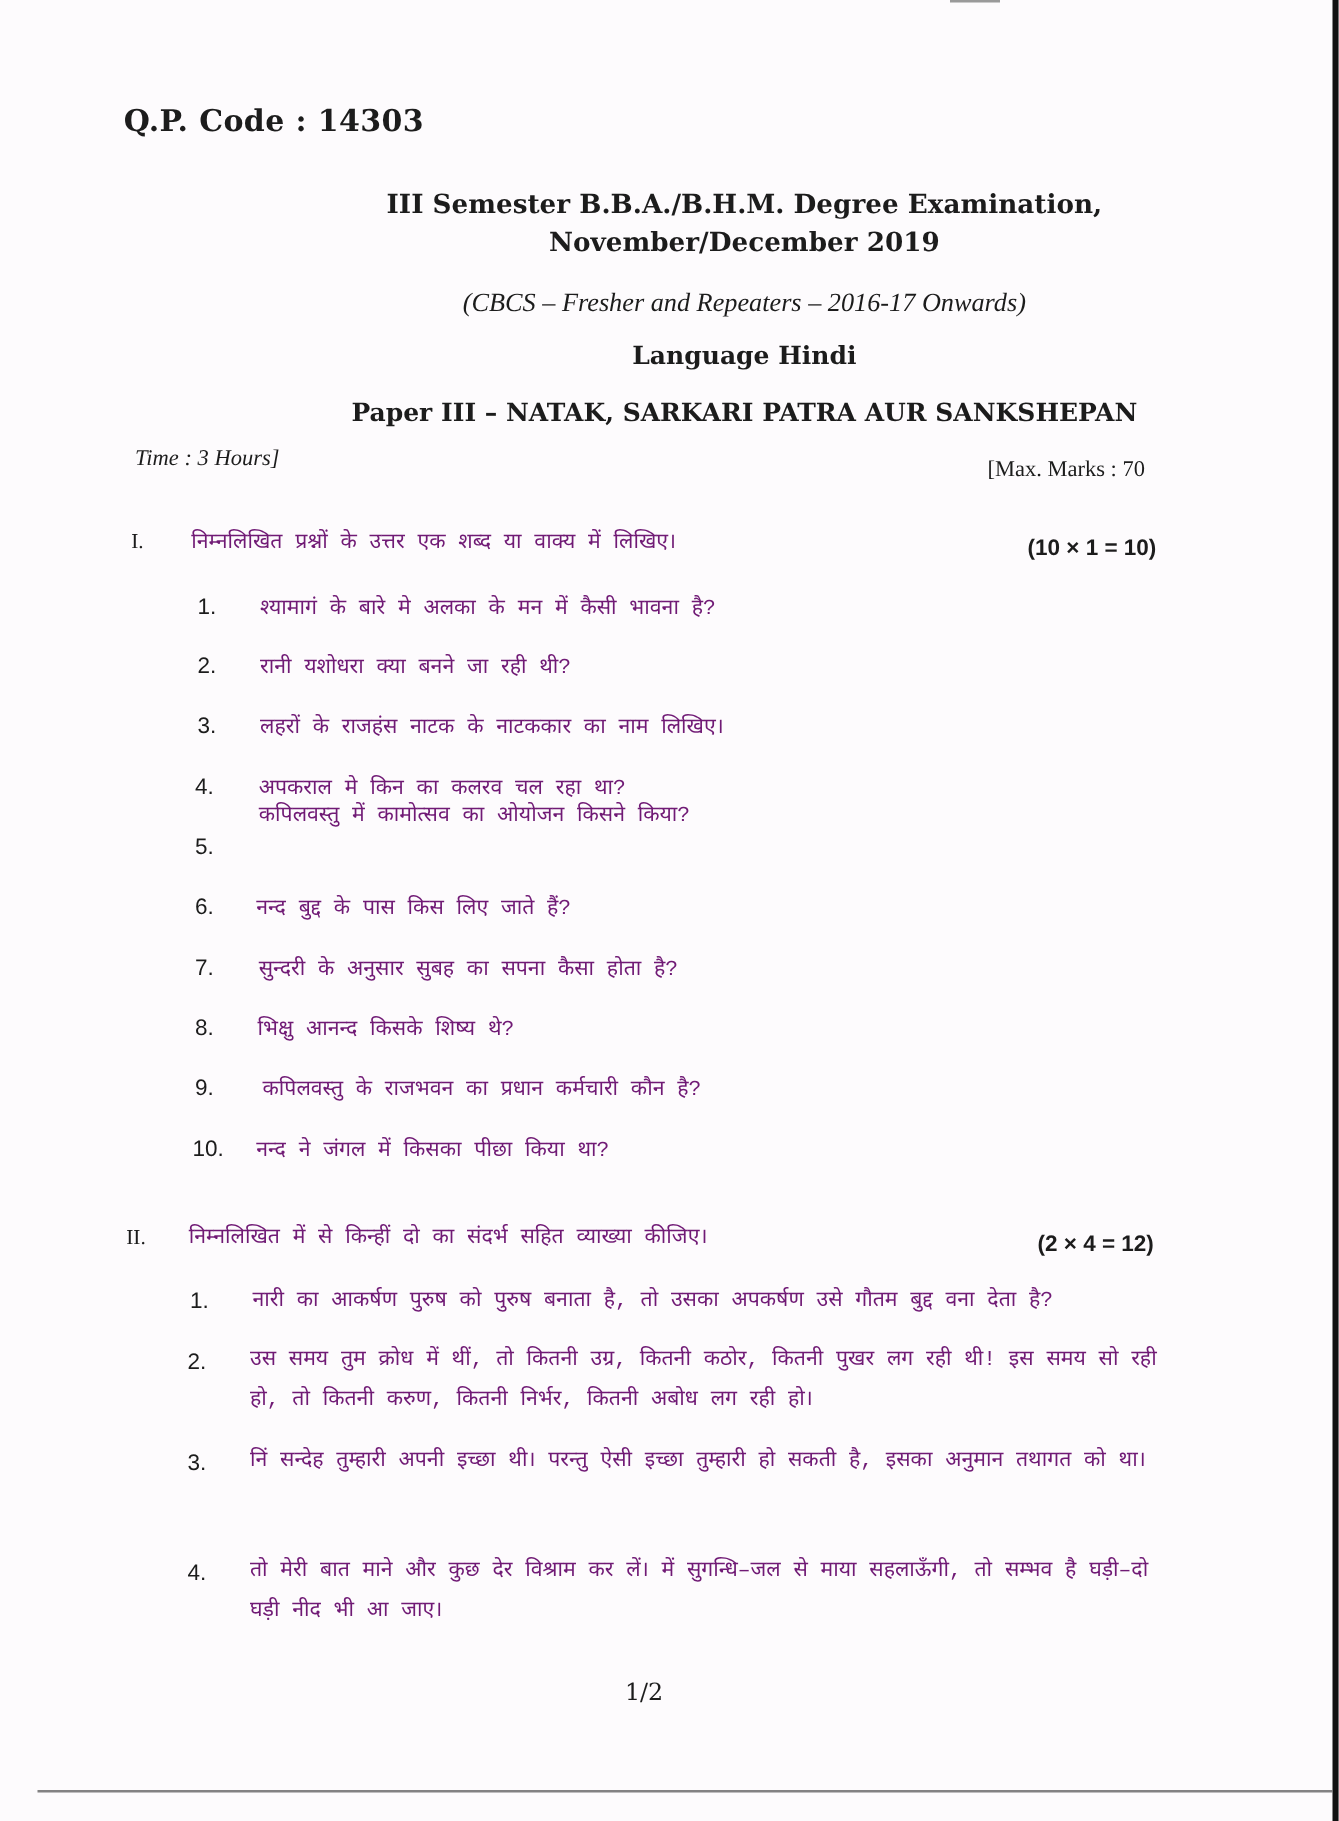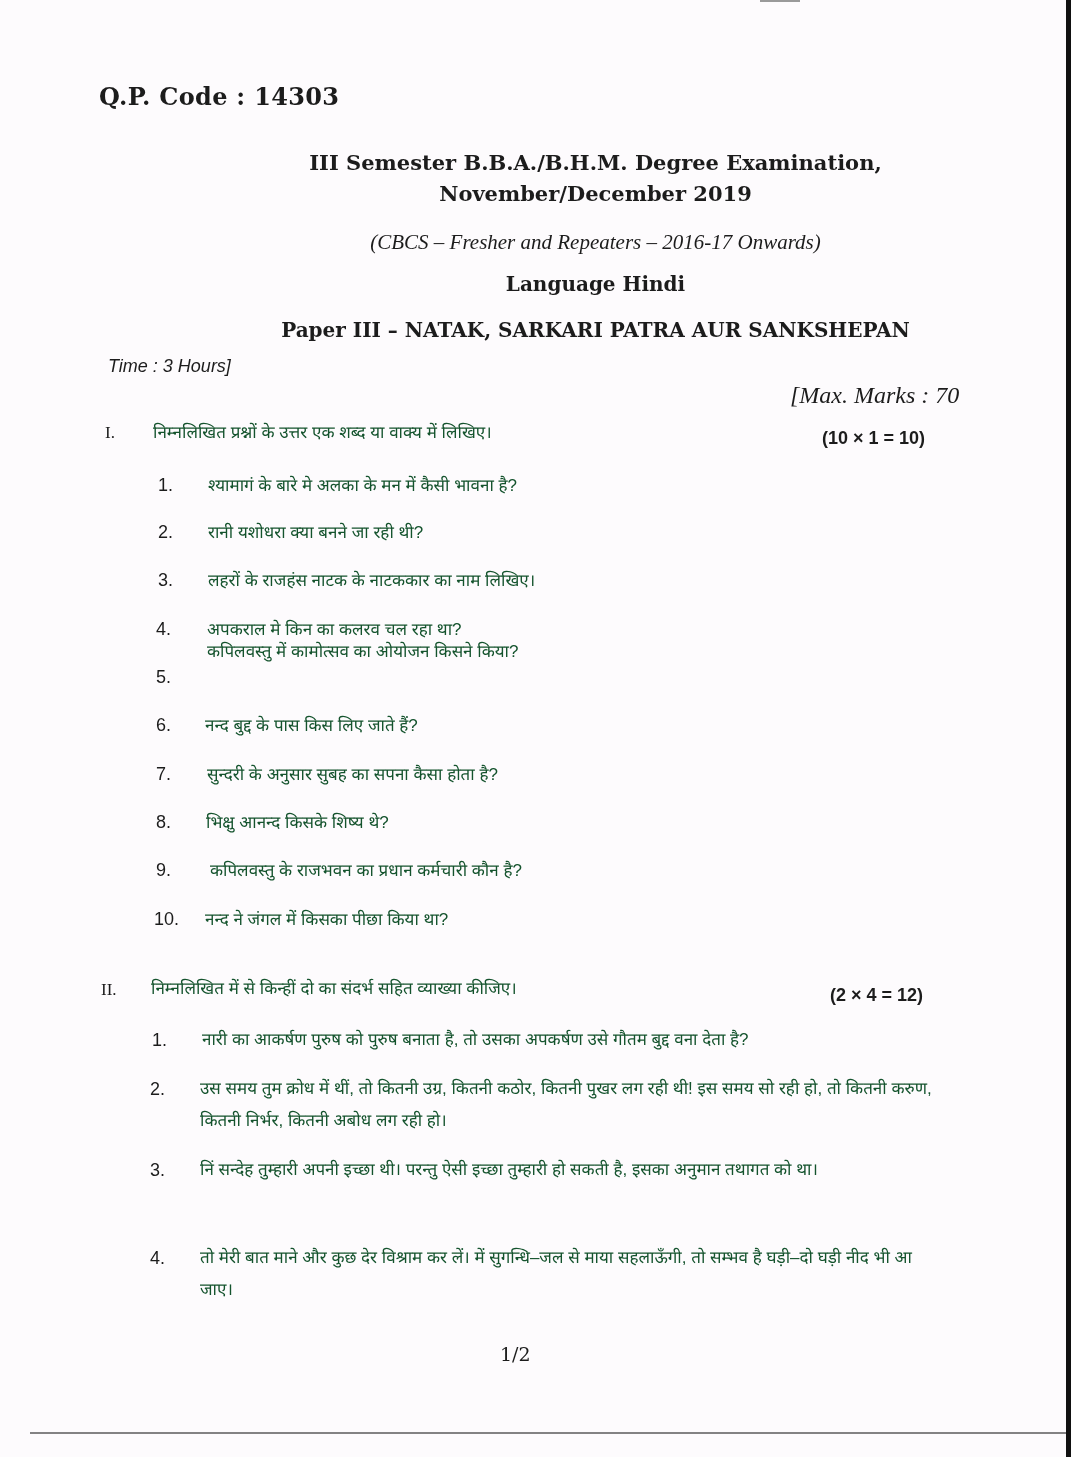--- a/index.html
+++ b/index.html
@@ -12,25 +12,25 @@
   .edge-top { position: absolute; left: 760px; top: 0; width: 40px; height: 2px; background: #9a9a9a; }
   .bottom-rule { position: absolute; left: 30px; top: 1432px; width: 1036px; height: 2px; background: #5a5a5a; opacity: .75; }
 
   .qp { position: absolute; left: 99px; top: 82px; font-weight: bold; font-size: 24px; letter-spacing: .3px; }
   .center { position: absolute; left: 0; width: 1071px; text-align: center; }
   .t1 { top: 150px; font-weight: bold; font-size: 21px; left: 60px; }
   .t2 { top: 181px; font-weight: bold; font-size: 21px; left: 60px; }
   .t3 { top: 230px; font-style: italic; font-size: 19px; left: 60px; font-family: "Liberation Serif", serif; font-size: 21px; }
   .t4 { top: 272px; font-weight: bold; font-size: 20px; left: 60px; }
   .t5 { top: 318px; font-weight: bold; font-size: 20px; left: 60px; }
-  .time { position: absolute; left: 108px; top: 356px; font-style: italic; font-size: 18px; font-family: Liberation Sans, sans-serif; }
-  .marks { position: absolute; left: 790px; top: 365px; font-style: italic; font-size: 24px; font-family: "Liberation Serif", serif; margin-top: 17px; }
+  .time { position: absolute; left: 108px; top: 356px; font-style: italic; font-size: 18px; font-family: Liberation Serif, serif; }
+  .marks { position: absolute; left: 790px; top: 365px; font-size: 18px; font-family: "Liberation Serif", serif; }
 
   .sec-num { position: absolute; font-size: 17px; font-family: "Liberation Serif", serif; }
-  .sec-text, .q-text { position: absolute; font-family: Liberation Sans, sans-serif; font-size: 17px; color: #14532d; }
+  .sec-text, .q-text { position: absolute; font-family: Liberation Mono, monospace; font-size: 17px; color: #701a75; }
   .sec-marks { position: absolute; font-family: "Liberation Sans", sans-serif; font-weight: bold; font-size: 18px; text-align: right; }
   .q-num { position: absolute; font-family: "Liberation Sans", sans-serif; font-size: 18px; }
   .q-text.wrap { width: 745px; line-height: 32px; }
 
   .page-no { position: absolute; left: 500px; top: 1343px; font-size: 19px; font-family: "DejaVu Serif", serif; }
 </style>
 </head>
 <body>
 
 <div class="edge-top"></div>

